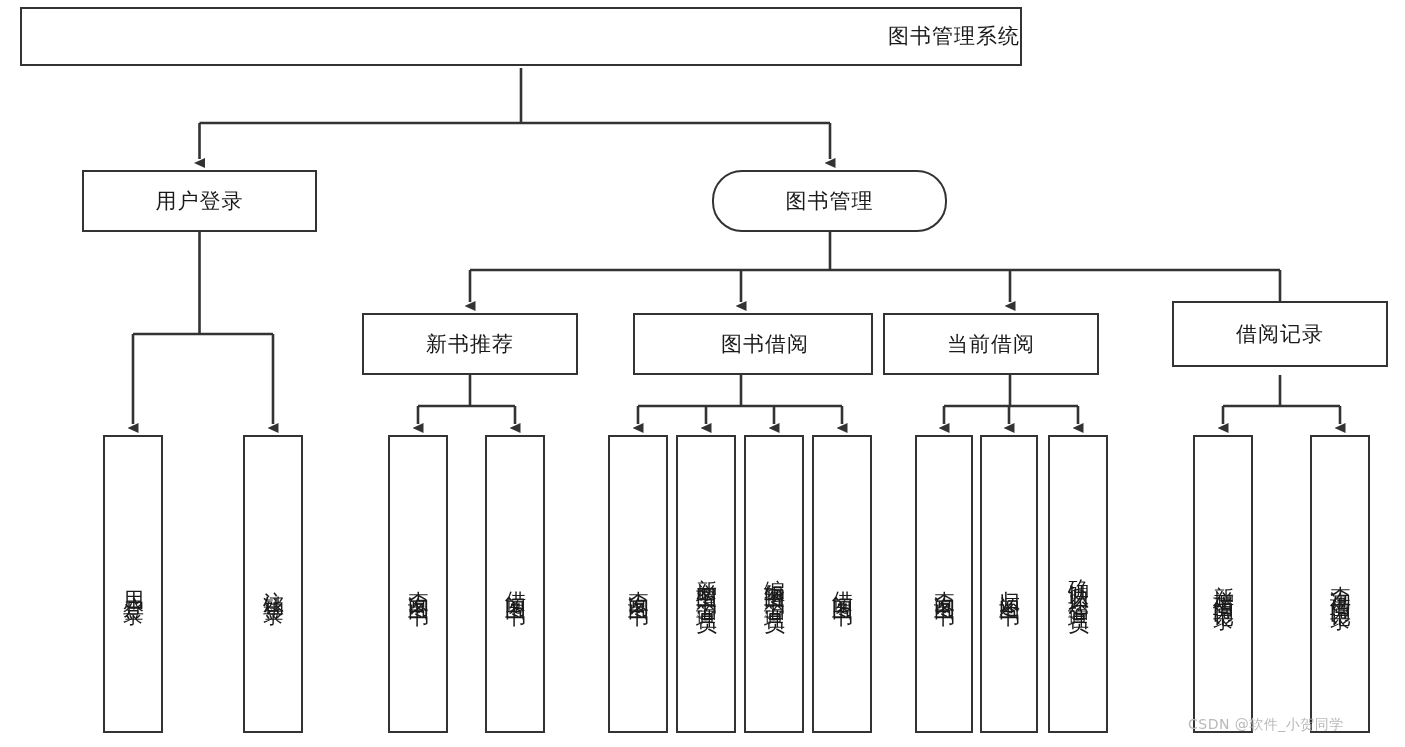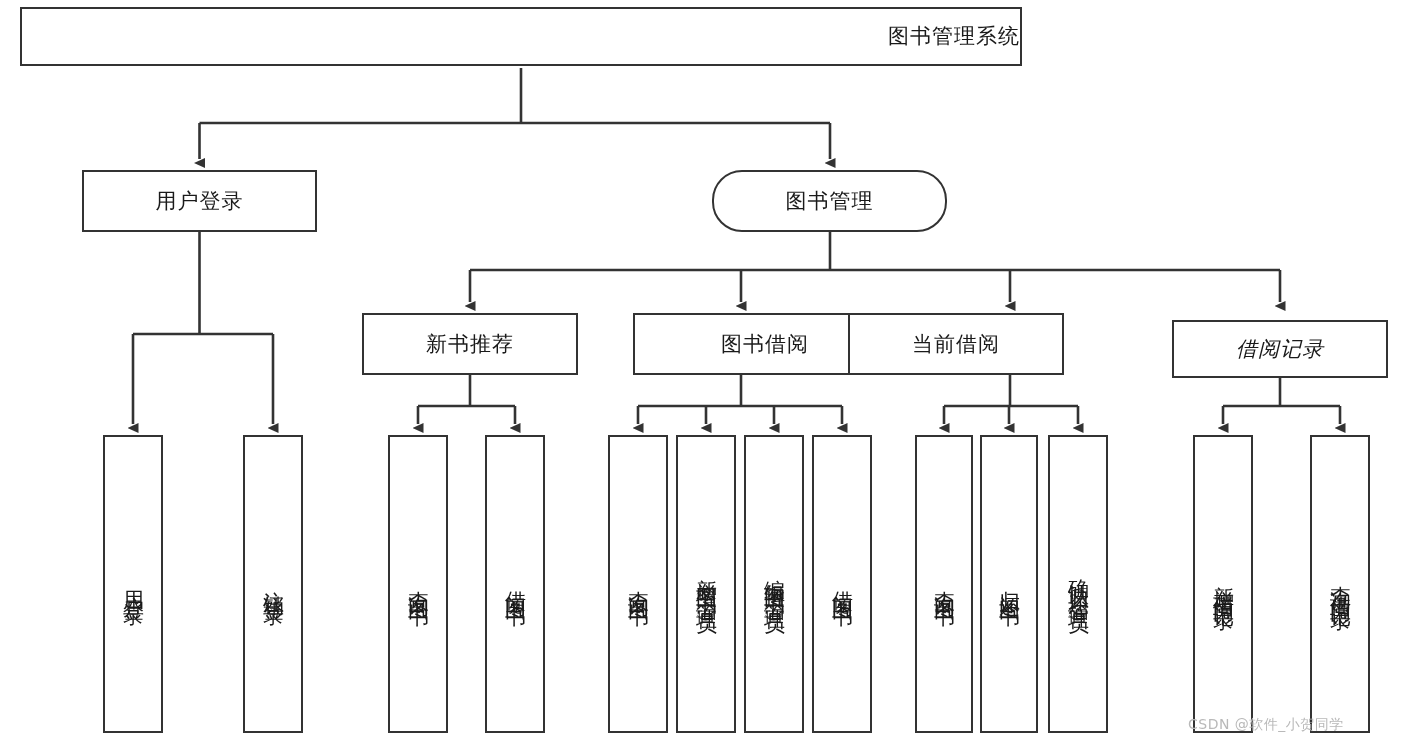--- a/index.html
+++ b/index.html
@@ -144,25 +144,25 @@
   </div>
 
   <div class="node h" style="left:362px; top:313px; width:216px; height:62px;">
     <span class="label">新书推荐</span>
   </div>
 
   <div class="node h" style="left:633px; top:313px; width:240px; height:62px;padding-left:24px;">
     <span class="label">图书借阅</span>
   </div>
 
-  <div class="node h" style="left:848px; top:313px; width:216px; height:62px;">
+  <div class="node h" style="left:883px; top:313px; width:216px; height:62px;">
     <span class="label">当前借阅</span>
   </div>
 
-  <div class="node h" style="left:1172px; top:320px; width:216px; height:58px;font-style:italic;">
+  <div class="node h" style="left:1172px; top:301px; width:216px; height:66px;">
     <span class="label">借阅记录</span>
   </div>
 
   <div class="node v" style="left:103px; top:435px; width:60px; height:298px;">
     <span class="label">用户登录</span>
   </div>
 
   <div class="node v" style="left:243px; top:435px; width:60px; height:298px;">
     <span class="label">注销登录</span>
   </div>

